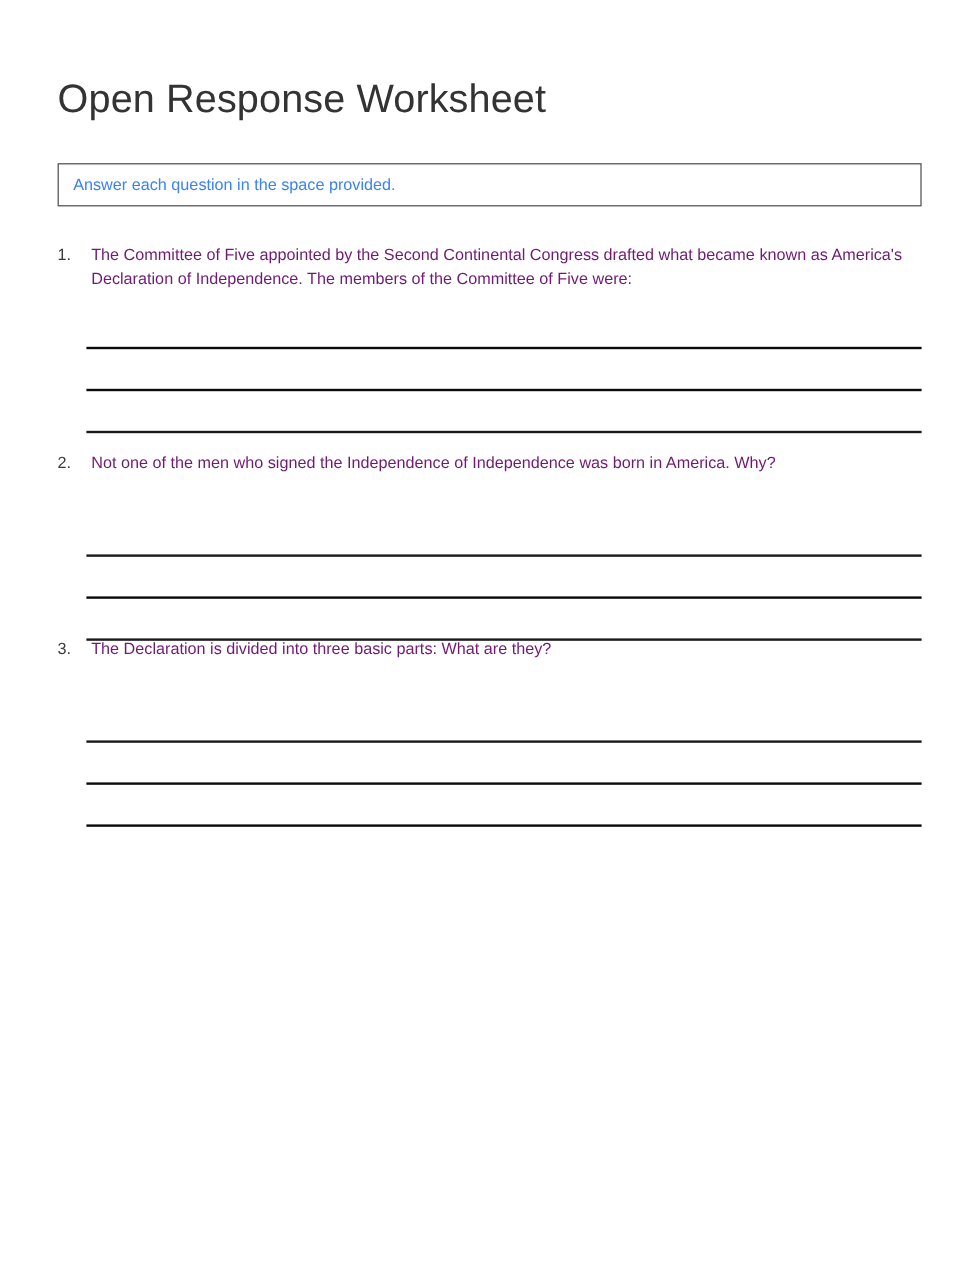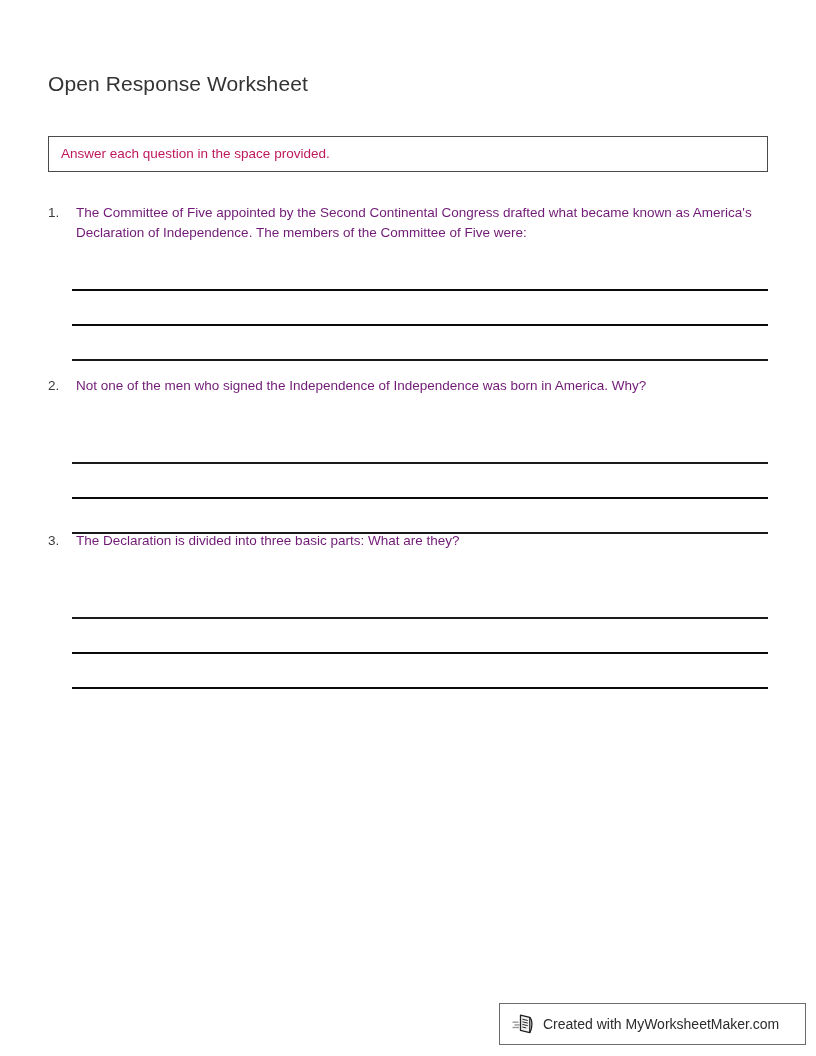--- a/index.html
+++ b/index.html
@@ -20,22 +20,22 @@
   .page {
     position: absolute;
     inset: 0;
     background: #ffffff;
   }
 
   
   .worksheet-title {
     position: absolute;
     left: 48px;
-    top: 50px;
-    font-size: 21px;
+    top: 40px;
+    font-size: 33px;
     font-weight: 400;
     letter-spacing: 0.1px;
     color: #333333;
     line-height: 40px;
     white-space: nowrap;
   }
 
   
   .instruction-box {
     position: absolute;
@@ -45,21 +45,21 @@
     height: 36px;
     box-sizing: border-box;
     border: 1px solid #4a4a4a;
     background: #ffffff;
     display: flex;
     align-items: center;
   }
   .instruction-text {
     padding-left: 12px;
     font-size: 13.5px;
-    color: #be185d;
+    color: #3b82f6;
     line-height: 18px;
   }
 
   
   .questions {
     position: absolute;
     left: 0;
     top: 0;
     width: 816px;
   }
@@ -182,34 +182,14 @@
       </div>
       <div class="answer-lines" style="margin-top:33px;">
         <div class="answer-line thin"></div>
         <div class="answer-line"></div>
         <div class="answer-line"></div>
       </div>
     </div>
 
   </div>
 
-  <div class="footer-badge">
-    <span class="badge-logo">
-      <svg width="24" height="24" viewBox="0 0 24 24" aria-hidden="true">
-
-        <rect x="0.5" y="9.5" width="6" height="1.4" fill="#9a9a9a"></rect>
-        <rect x="2.5" y="12.2" width="5" height="1.4" fill="#9a9a9a"></rect>
-        <rect x="0.5" y="14.8" width="6.5" height="1.4" fill="#9a9a9a"></rect>
-
-        <path d="M8.5 3.2 L17.8 5.4 L17.8 20.6 L8.5 18.4 Z" fill="#f2f2f2" stroke="#1f1f1f" stroke-width="1.3" stroke-linejoin="round"></path>
-
-        <path d="M17.8 5.4 C20.6 7.6 20.6 16.2 17.8 20.6" fill="none" stroke="#1f1f1f" stroke-width="1.3"></path>
-
-        <path d="M10.4 7.2 L15.8 8.5" stroke="#2a2a2a" stroke-width="1"></path>
-        <path d="M10.4 9.8 L15.8 11.1" stroke="#2a2a2a" stroke-width="1"></path>
-        <path d="M10.4 12.4 L15.8 13.7" stroke="#2a2a2a" stroke-width="1"></path>
-        <path d="M10.4 15.0 L14.2 15.9" stroke="#2a2a2a" stroke-width="1"></path>
-      </svg>
-    </span>
-    <span class="badge-text">Created with MyWorksheetMaker.com</span>
-  </div>
 
 </div>
 
 </body></html>

